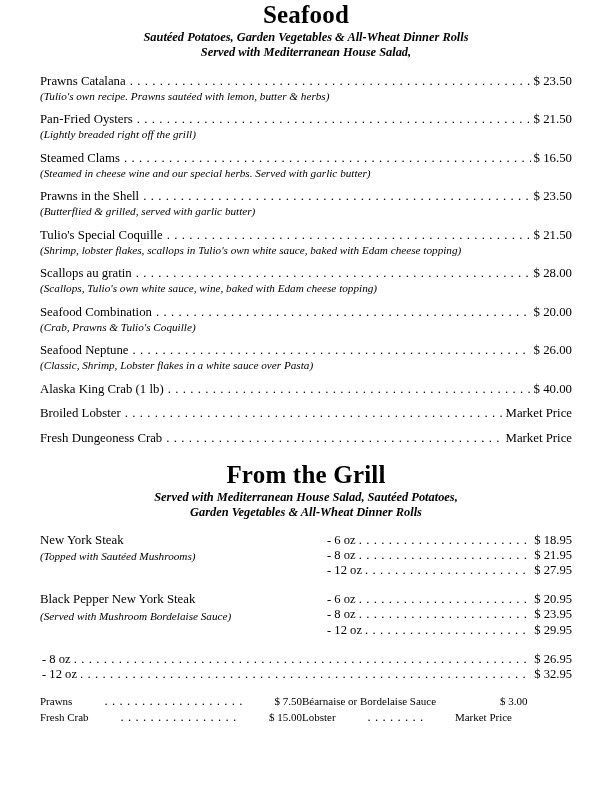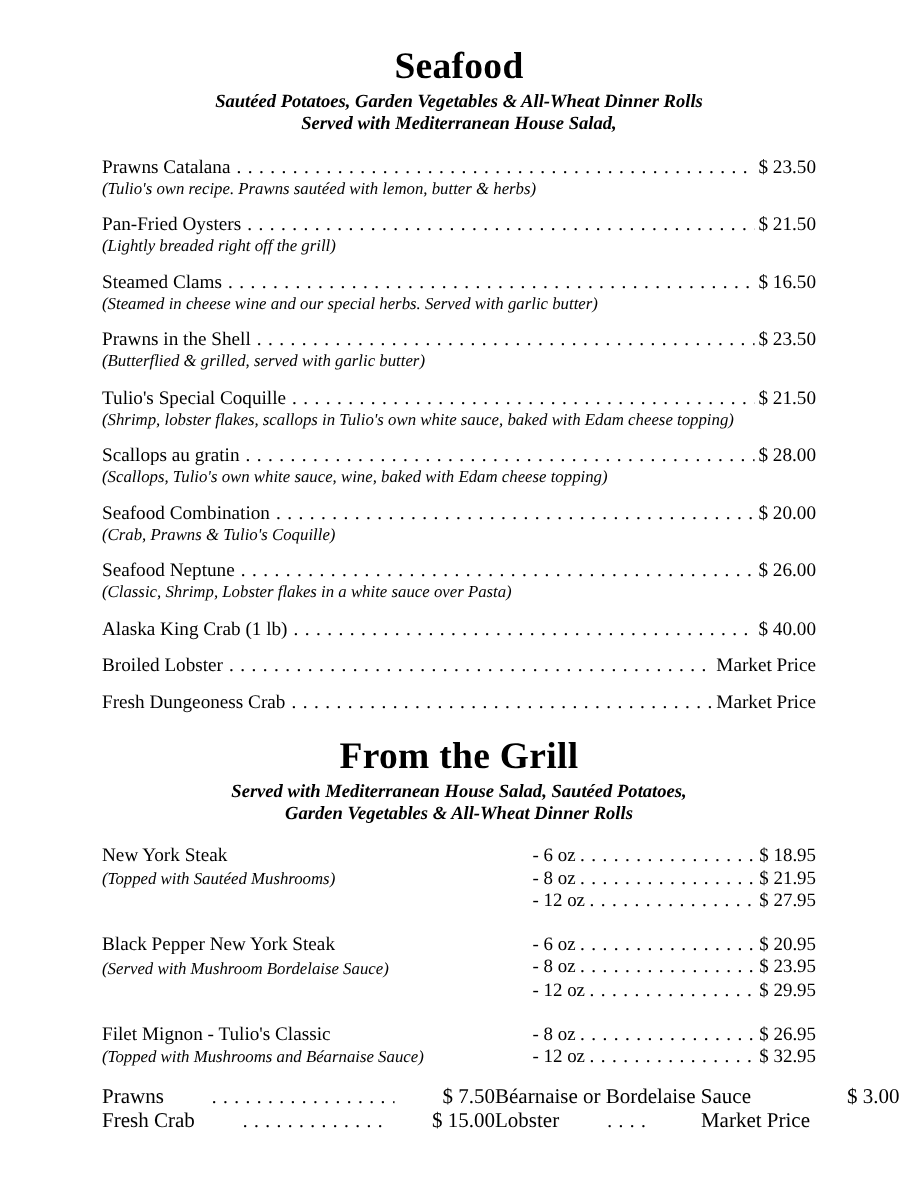--- a/index.html
+++ b/index.html
@@ -12,22 +12,21 @@
     height: 792px;
     font-family: "Liberation Serif", "DejaVu Serif", serif;
     color: #000000;
     overflow: hidden;
   }
   .page {
     position: relative;
     width: 612px;
     height: 608px;
     box-sizing: border-box;
-    padding: 0 68px;
-    margin-top: 30px;
+    padding: 0 40px;
   }
 
   
   .section-title {
     text-align: center;
     font-weight: bold;
     font-size: 25px;
     line-height: 30px;
     letter-spacing: 0.2px;
   }
@@ -141,21 +140,21 @@
     display: flex;
   }
   .add-col {
     flex: 0 0 auto;
   }
   .add-col.left  { width: 262px; }
   .add-col.right { width: 210px; }
   .add-row {
     display: flex;
     align-items: center;
-    font-size: 14px;
+    font-size: 11px;
     line-height: 15.4px;
     gap: 29px;
   }
   .add-name { white-space: nowrap; padding-right: 3px; }
   .add-price { white-space: nowrap; padding-left: 3px; }
 </style>
 </head>
 <body>
 
 <div class="page">
@@ -304,24 +303,20 @@
               <span class="size-price">$ 23.95</span>
             </div>
             <div class="size-row">
               <span class="size-label">- 12 oz</span>
               <span class="leader"></span>
               <span class="size-price">$ 29.95</span>
             </div>
           </div>
         </div>
         <div class="grill-item">
-          <div class="grill-left">
-            <div class="grill-name">Filet Mignon - Tulio's Classic</div>
-            <div class="grill-desc">(Topped with Mushrooms and Béarnaise Sauce)</div>
-          </div>
           <div class="grill-right">
             <div class="size-row">
               <span class="size-label">- 8 oz</span>
               <span class="leader"></span>
               <span class="size-price">$ 26.95</span>
             </div>
             <div class="size-row">
               <span class="size-label">- 12 oz</span>
               <span class="leader"></span>
               <span class="size-price">$ 32.95</span>

